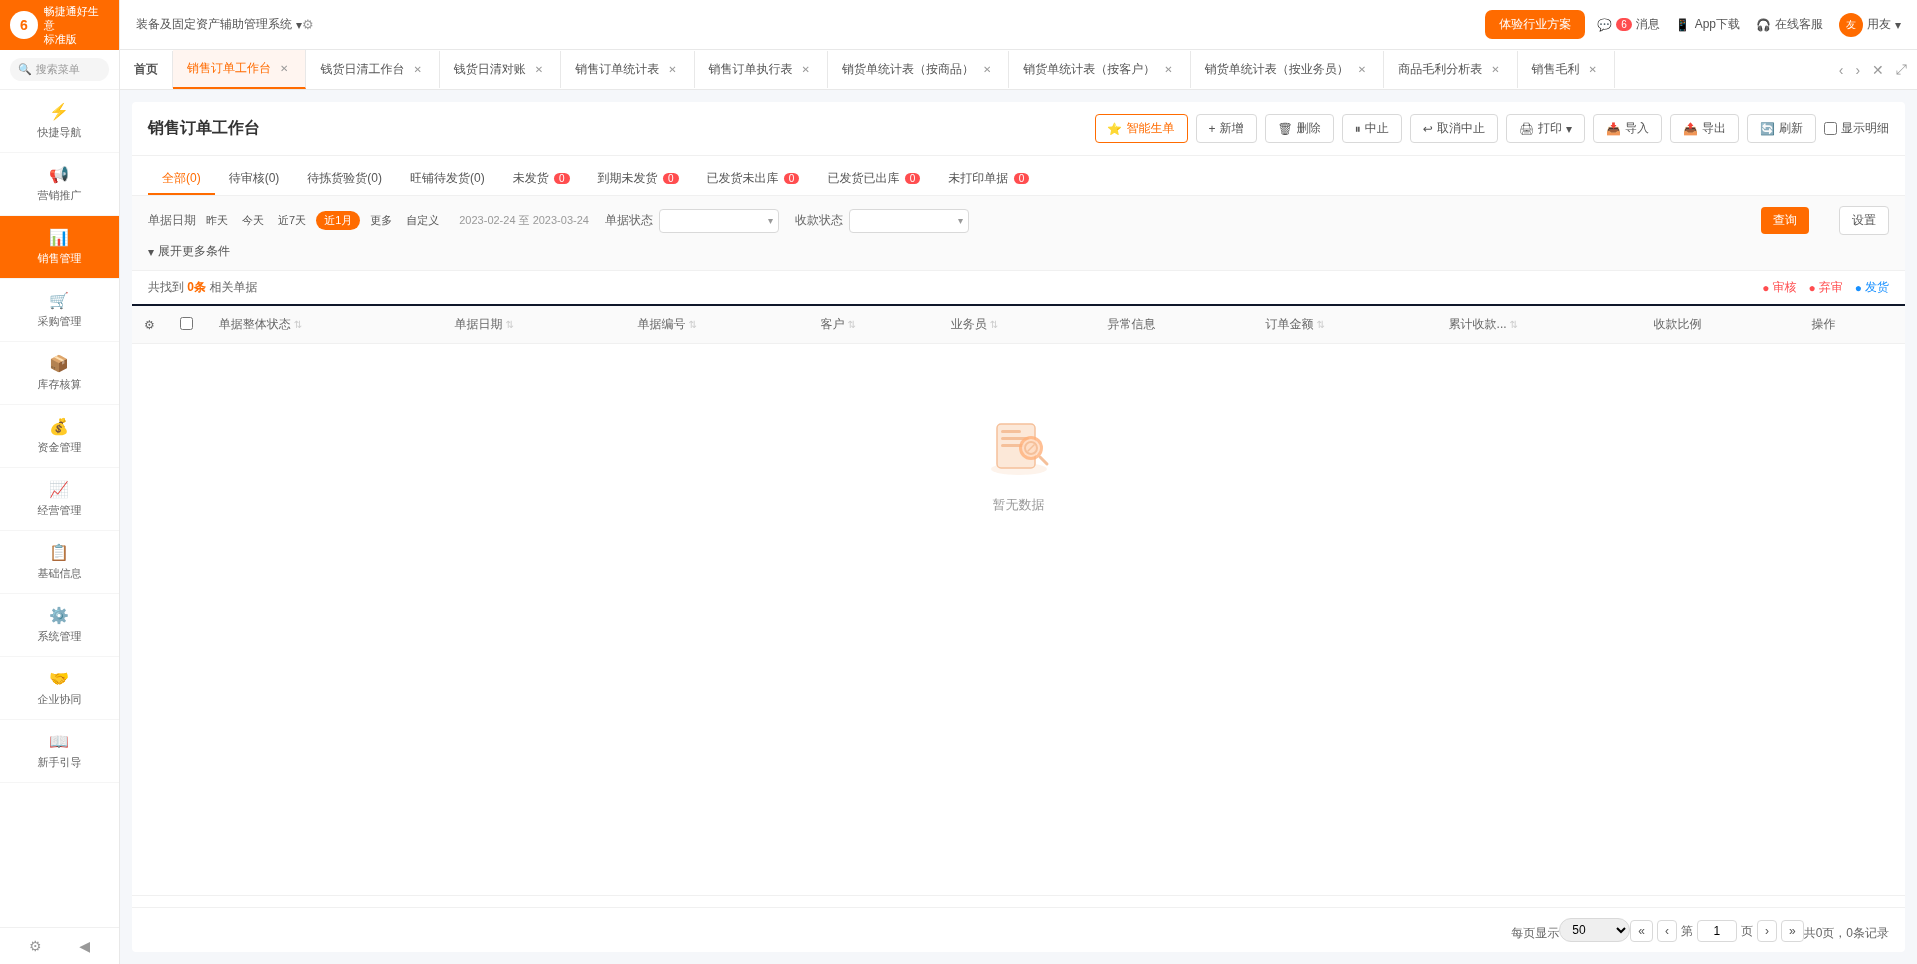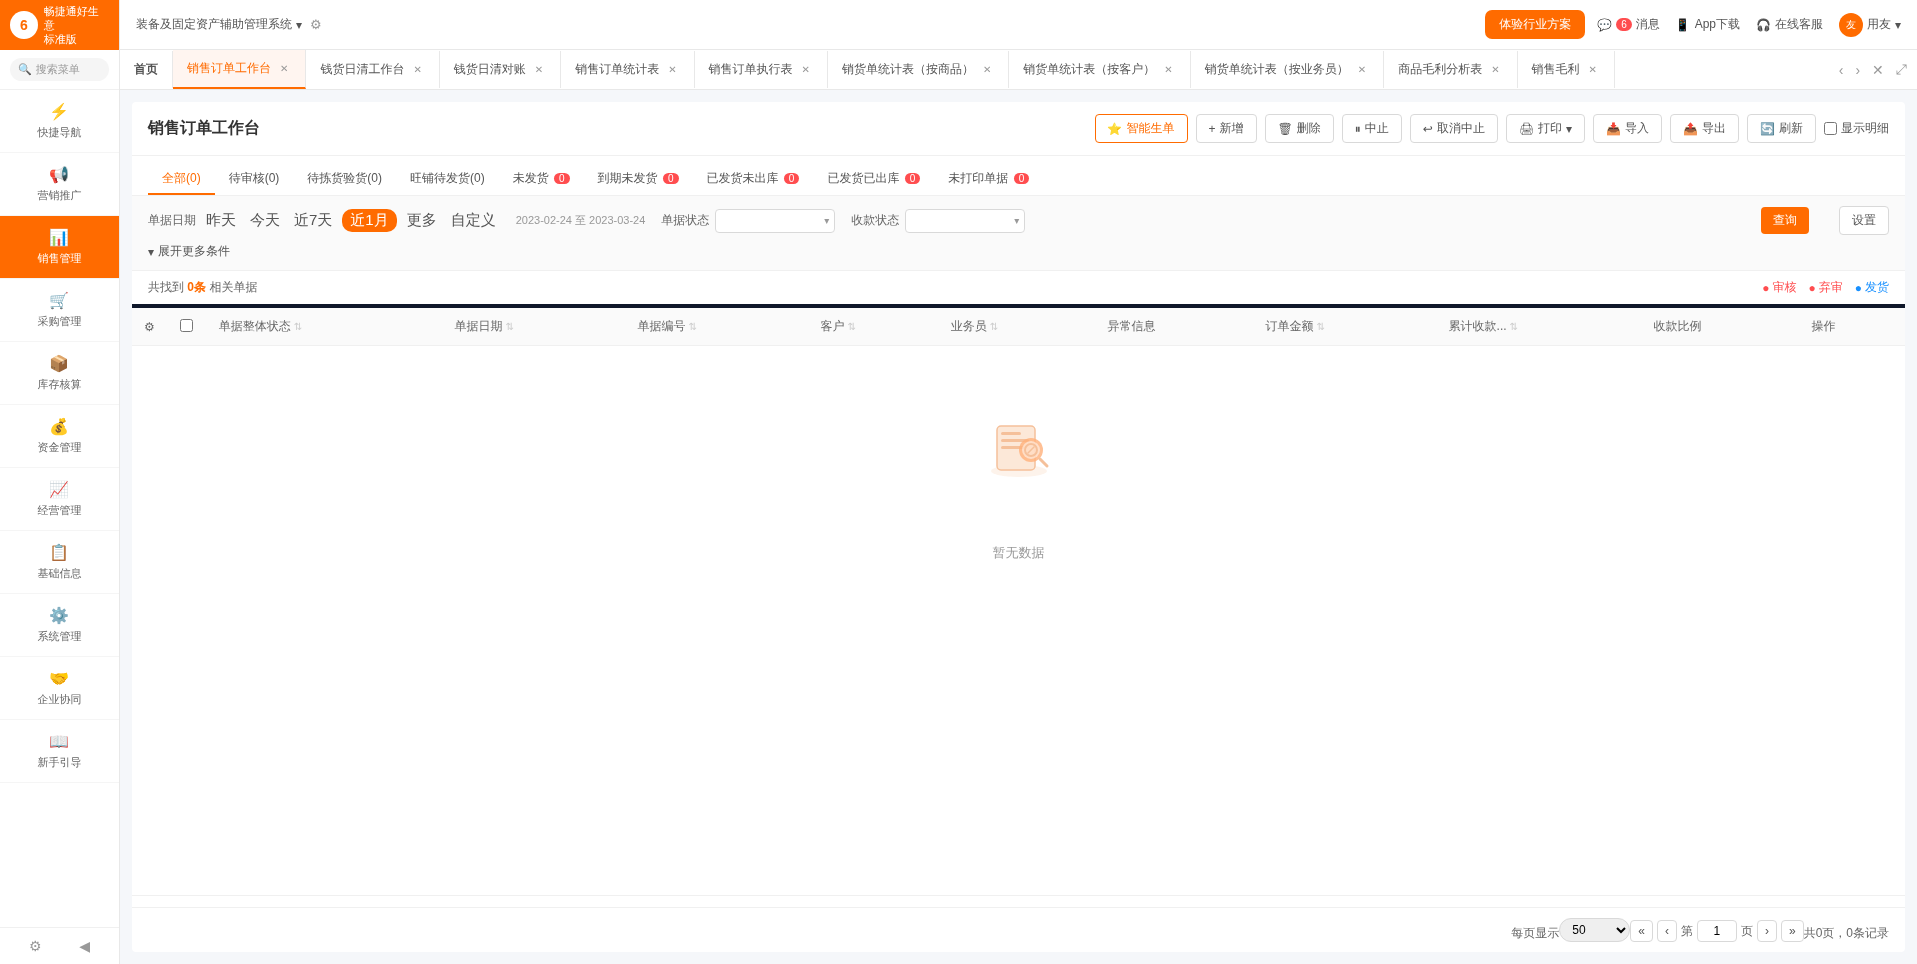--- a/index.html
+++ b/index.html
@@ -19,21 +19,21 @@
     .sidebar-item .icon { font-size: 16px; }
     .sidebar-item .label { font-size: 11px; text-align: center; }
     .sidebar-bottom { padding: 10px; display: flex; justify-content: space-around; border-top: 1px solid #f0f0f0; }
     .sidebar-bottom-icon { color: #999; cursor: pointer; font-size: 14px; }
 
     
     .main { flex: 1; display: flex; flex-direction: column; overflow: hidden; }
 
     
     .topbar { height: 50px; background: #fff; border-bottom: 1px solid #e8e8e8; display: flex; align-items: center; padding: 0 16px; gap: 12px; }
-    .topbar-title { font-size: 13px; color: #333; flex: 1; display: flex; align-items: center; gap: 8px; }
+    .topbar-title { font-size: 13px; color: #333; flex: 1; display: flex; align-items: center; }
     .topbar-dropdown { display: flex; align-items: center; gap: 4px; color: #555; cursor: pointer; }
     .topbar-dropdown span { font-size: 12px; }
     .topbar-solution-btn { background: #ff6b00; color: #fff; border: none; padding: 6px 14px; border-radius: 7px; cursor: pointer; font-size: 12px; }
     .topbar-actions { display: flex; align-items: center; gap: 16px; color: #555; }
     .topbar-action { display: flex; align-items: center; gap: 4px; cursor: pointer; font-size: 12px; }
     .topbar-action .badge { background: #ff4d4f; color: #fff; border-radius: 10px; padding: 1px 5px; font-size: 10px; }
     .topbar-user { display: flex; align-items: center; gap: 4px; cursor: pointer; }
     .topbar-user-avatar { width: 24px; height: 24px; background: #ff6b00; border-radius: 50%; display: flex; align-items: center; justify-content: center; color: #fff; font-size: 10px; }
 
     
@@ -62,48 +62,48 @@
     .subtab { padding: 6px 14px; cursor: pointer; color: #555; font-size: 12px; border-bottom: 2px solid transparent; white-space: nowrap; }
     .subtab.active { color: #ff6b00; border-bottom-color: #ff6b00; }
     .subtab .badge-red { background: #ff4d4f; color: #fff; border-radius: 10px; padding: 0 5px; font-size: 10px; margin-left: 2px; }
 
     
     .filter-area { padding: 10px 16px; background: #fafafa; border-bottom: 1px solid #f0f0f0; }
     .filter-row { display: flex; align-items: center; gap: 16px; flex-wrap: wrap; }
     .filter-item { display: flex; align-items: center; gap: 6px; }
     .filter-label { color: #666; font-size: 12px; white-space: nowrap; }
     .filter-date-options { display: flex; gap: 6px; }
-    .filter-date-opt { color: #555; cursor: pointer; font-size: 15px; padding: 2px 4px; border-radius: 2px; }
+    .filter-date-opt { color: #555; cursor: pointer; font-size: 11px; padding: 2px 4px; border-radius: 2px; }
     .filter-date-opt.active { background: #ff6b00; color: #fff; border-radius: 10px; padding: 2px 8px; }
     .filter-date-range { color: #999; font-size: 11px; }
     .filter-select { border: 1px solid #d9d9d9; border-radius: 4px; padding: 4px 24px 4px 8px; font-size: 12px; color: #333; background: #fff; appearance: none; cursor: pointer; position: relative; min-width: 120px; }
     .filter-select-wrap { position: relative; display: inline-flex; align-items: center; }
     .filter-select-wrap::after { content: "▾"; position: absolute; right: 6px; color: #999; pointer-events: none; font-size: 10px; }
     .filter-expand { color: #555; cursor: pointer; font-size: 12px; display: flex; align-items: center; gap: 4px; }
 
     
-    .toolbar { padding: 8px 16px; display: flex; align-items: center; justify-content: space-between; border-bottom: 4px solid #0f172a; }
+    .toolbar { padding: 8px 16px; display: flex; align-items: center; justify-content: space-between; border-bottom: 2px solid #0f172a; }
     .toolbar-left { color: #666; font-size: 12px; }
     .toolbar-left .count { color: #ff6b00; font-weight: bold; }
     .toolbar-right { display: flex; gap: 12px; align-items: center; }
     .toolbar-right .action-link { color: #ff4d4f; font-size: 12px; cursor: pointer; display: flex; align-items: center; gap: 3px; }
     .toolbar-right .action-link.blue { color: #1890ff; }
 
     
     .table-wrap { flex: 1; overflow: auto; }
     table { width: 100%; border-collapse: collapse; font-size: 12px; }
     thead tr { background: #fafafa; }
     th { padding: 10px 12px; text-align: left; color: #666; font-weight: normal; border-bottom: 1px solid #f0f0f0; white-space: nowrap; }
     .th-sort { display: flex; align-items: center; gap: 3px; cursor: pointer; }
     .th-sort::after { content: "⇅"; color: #ccc; font-size: 10px; }
     .checkbox-cell { width: 40px; text-align: center; }
     .settings-cell { width: 30px; text-align: center; }
 
     
-    .empty-state { flex: 1; display: flex; flex-direction: column; align-items: center; justify-content: center; padding: 60px 0; gap: 46px; }
+    .empty-state { flex: 1; display: flex; flex-direction: column; align-items: center; justify-content: center; padding: 60px 0; }
     .empty-icon { width: 80px; height: 80px; margin-bottom: 12px; position: relative; }
     .empty-icon svg { width: 80px; height: 80px; }
     .empty-text { color: #999; font-size: 13px; }
 
     
     .pagination { padding: 10px 16px; border-top: 1px solid #f0f0f0; display: flex; align-items: flex-end; justify-content: flex-end; gap: 0; }
     .pagination-label { color: #666; font-size: 12px; }
     .pagination-select { border: 1px solid #d9d9d9; border-radius: 12px; padding: 3px 20px 3px 8px; font-size: 12px; }
     .pagination-btns { display: flex; align-items: center; gap: 4px; }
     .pagination-btn { border: 1px solid #d9d9d9; background: #fff; padding: 3px 7px; border-radius: 4px; cursor: pointer; color: #555; font-size: 12px; }

